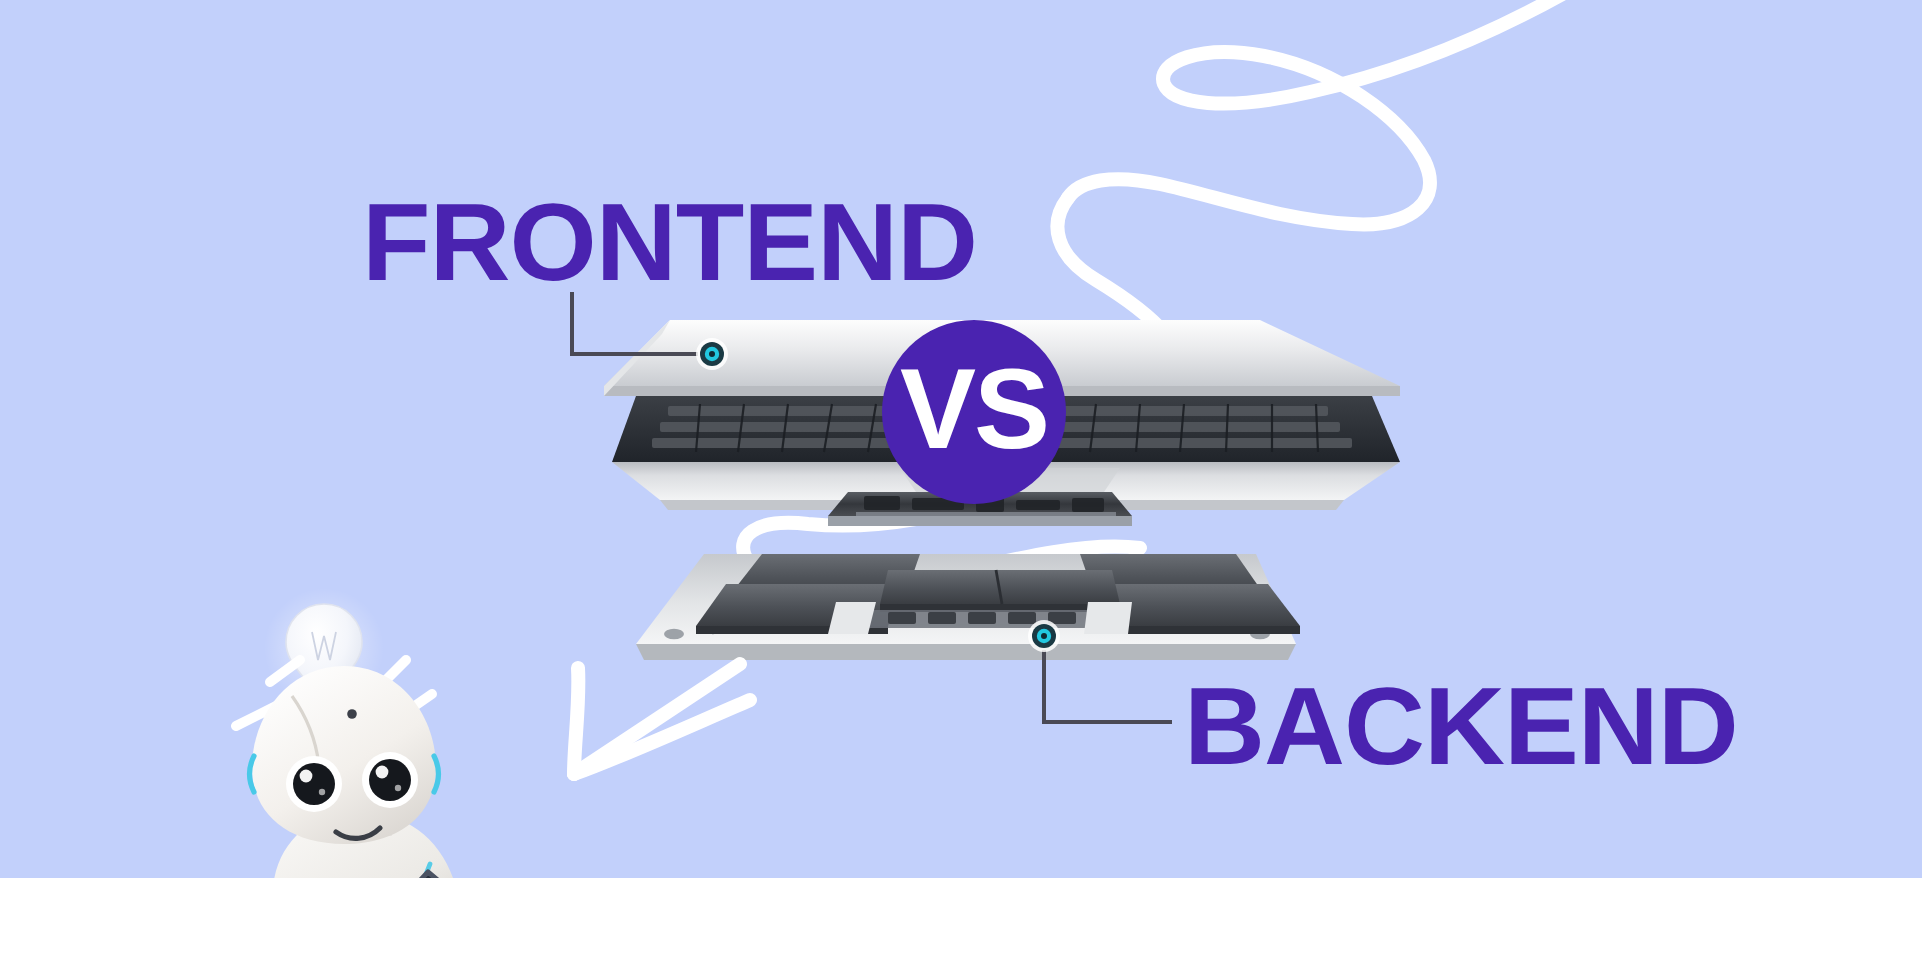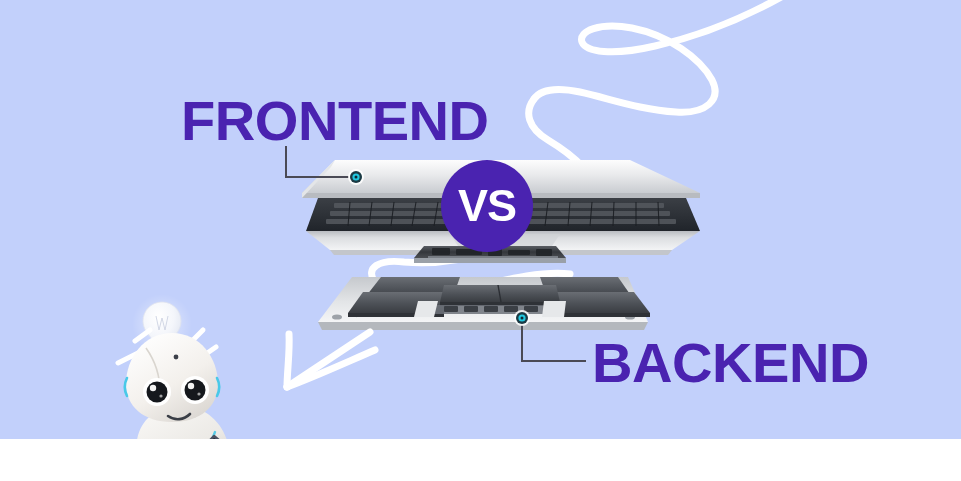--- a/index.html
+++ b/index.html
@@ -59,21 +59,21 @@
     background: #4a23b0;
     display: flex;
     align-items: center;
     justify-content: center;
     z-index: 40;
   }
   #vs-badge-text {
     color: #ffffff;
     font-family: "Liberation Sans", sans-serif;
     font-weight: bold;
-    font-size: 45px;
+    font-size: 57px;
     line-height: 1;
     letter-spacing: -1px;
     transform: translateY(-1px);
   }
 </style>
 </head>
 <body>
 
 <div id="stage">
 

